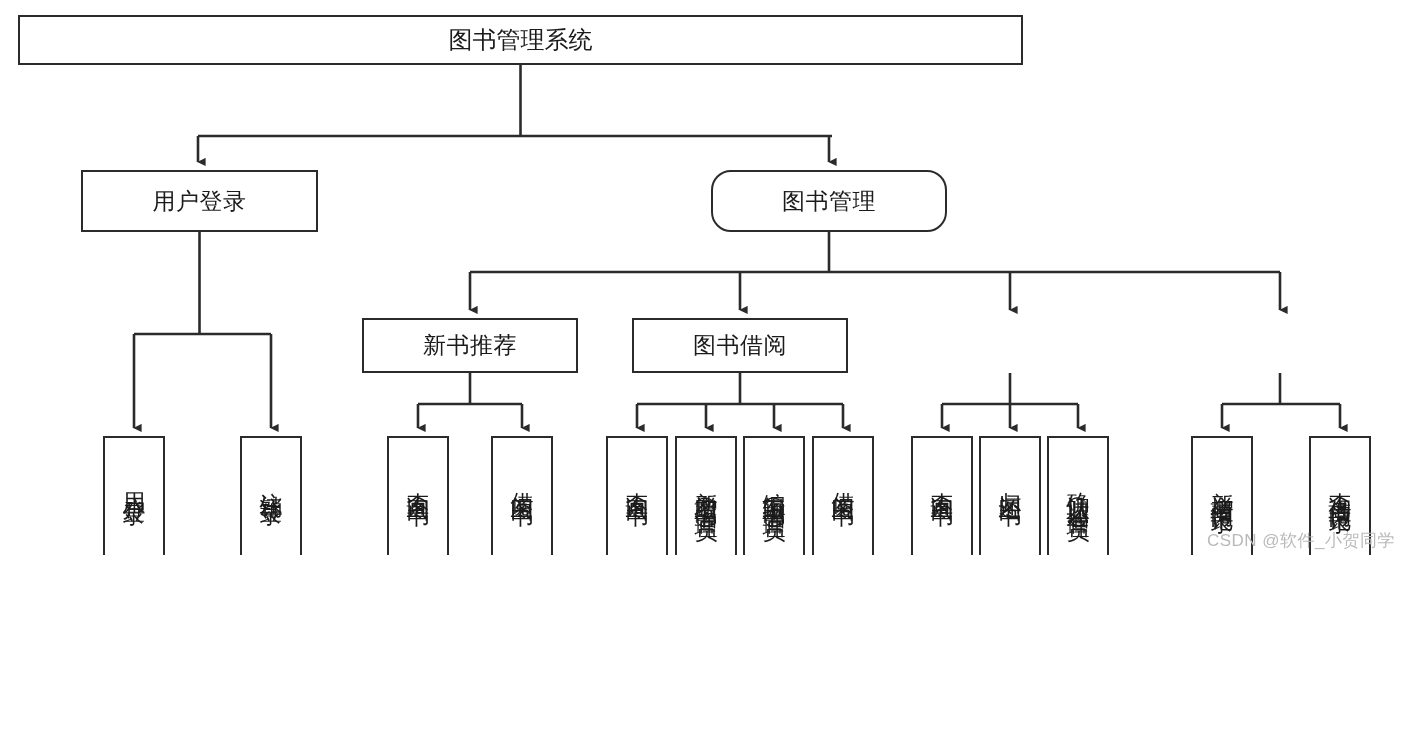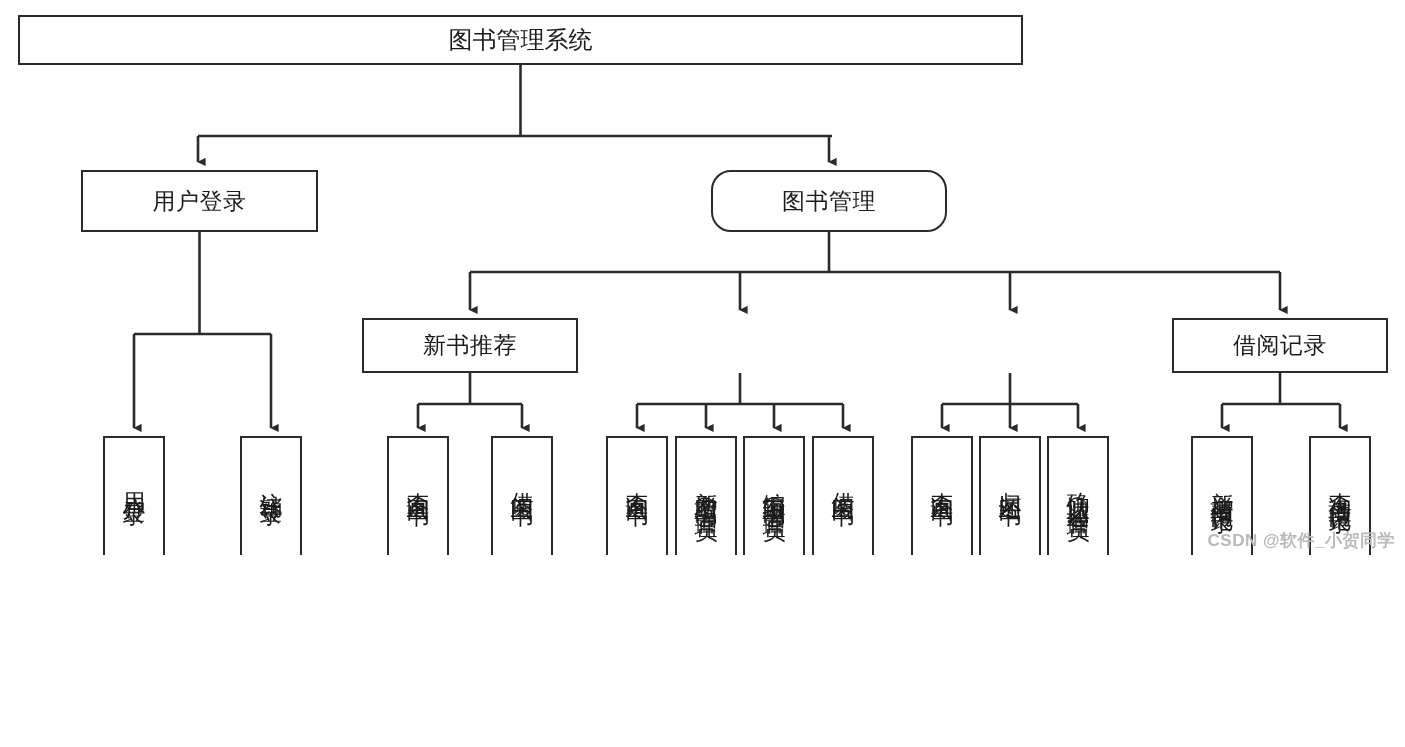--- a/index.html
+++ b/index.html
@@ -59,21 +59,20 @@
   }
   .watermark {
     position: absolute;
     right: 10px;
     bottom: 3px;
     font-size: 17px;
     color: #b9b9b9;
     letter-spacing: 0.5px;
     white-space: nowrap;
     user-select: none;
-    font-weight: bold;
   }
 </style>
 </head>
 <body>
 
 <div id="canvas">
 
   <svg class="edges" viewBox="0 0 1405 747" xmlns="http://www.w3.org/2000/svg">
     <defs>
       <marker id="arrow" markerWidth="9" markerHeight="9" refX="4.3" refY="7.6" orient="auto" markerUnits="userSpaceOnUse">
@@ -131,22 +130,22 @@
   <div class="node h" style="left:81px; top:170px; width:237px; height:62px;">
     <span>用户登录</span>
   </div>
   <div class="node h" style="left:711px; top:170px; width:236px; height:62px;border-radius:20px;">
     <span>图书管理</span>
   </div>
 
   <div class="node h" style="left:362px; top:318px; width:216px; height:55px;">
     <span>新书推荐</span>
   </div>
-  <div class="node h" style="left:1172px; top:318px; width:216px; height:55px;">
-    <span>借阅记录</span>
+  <div class="node h" style="left:632px; top:318px; width:216px; height:55px;">
+    <span>图书借阅</span>
   </div>
 
   <div class="node leaf" style="left:103px; top:436px; width:62px; height:299px;">
     <span class="vtext">用户登录</span>
   </div>
   <div class="node leaf" style="left:240px; top:436px; width:62px; height:299px;">
     <span class="vtext">注销登录</span>
   </div>
 
   <div class="node leaf" style="left:387px; top:436px; width:62px; height:299px;">

